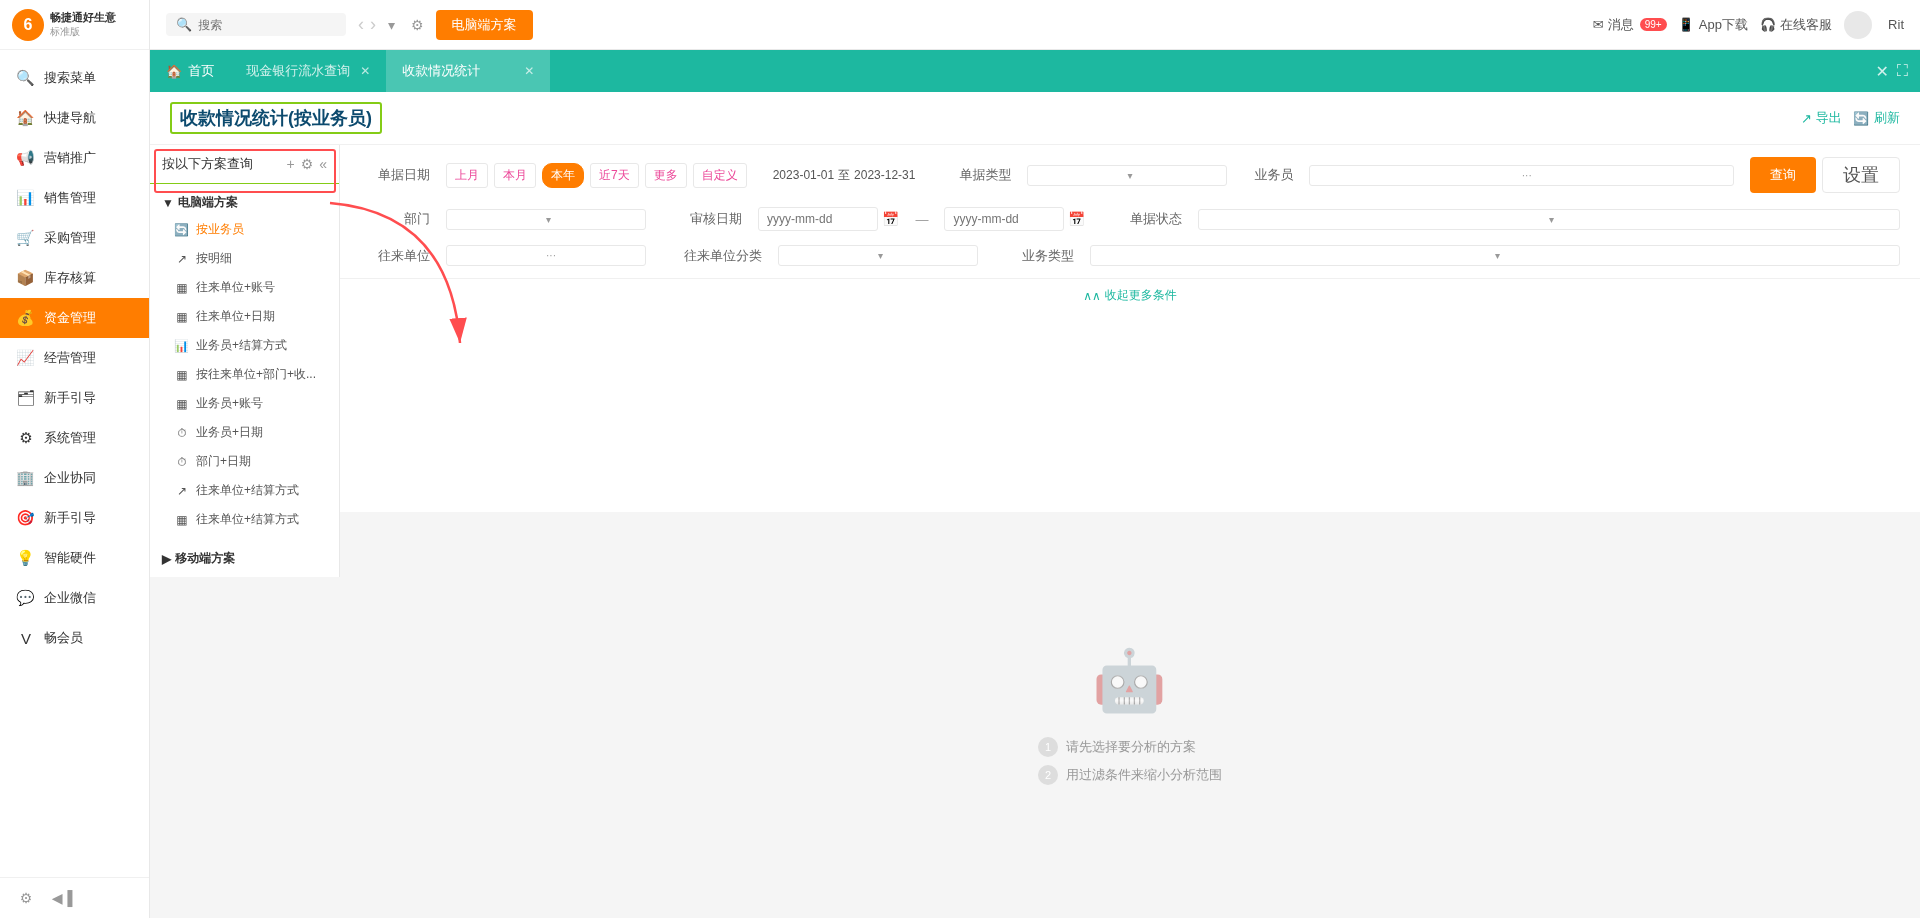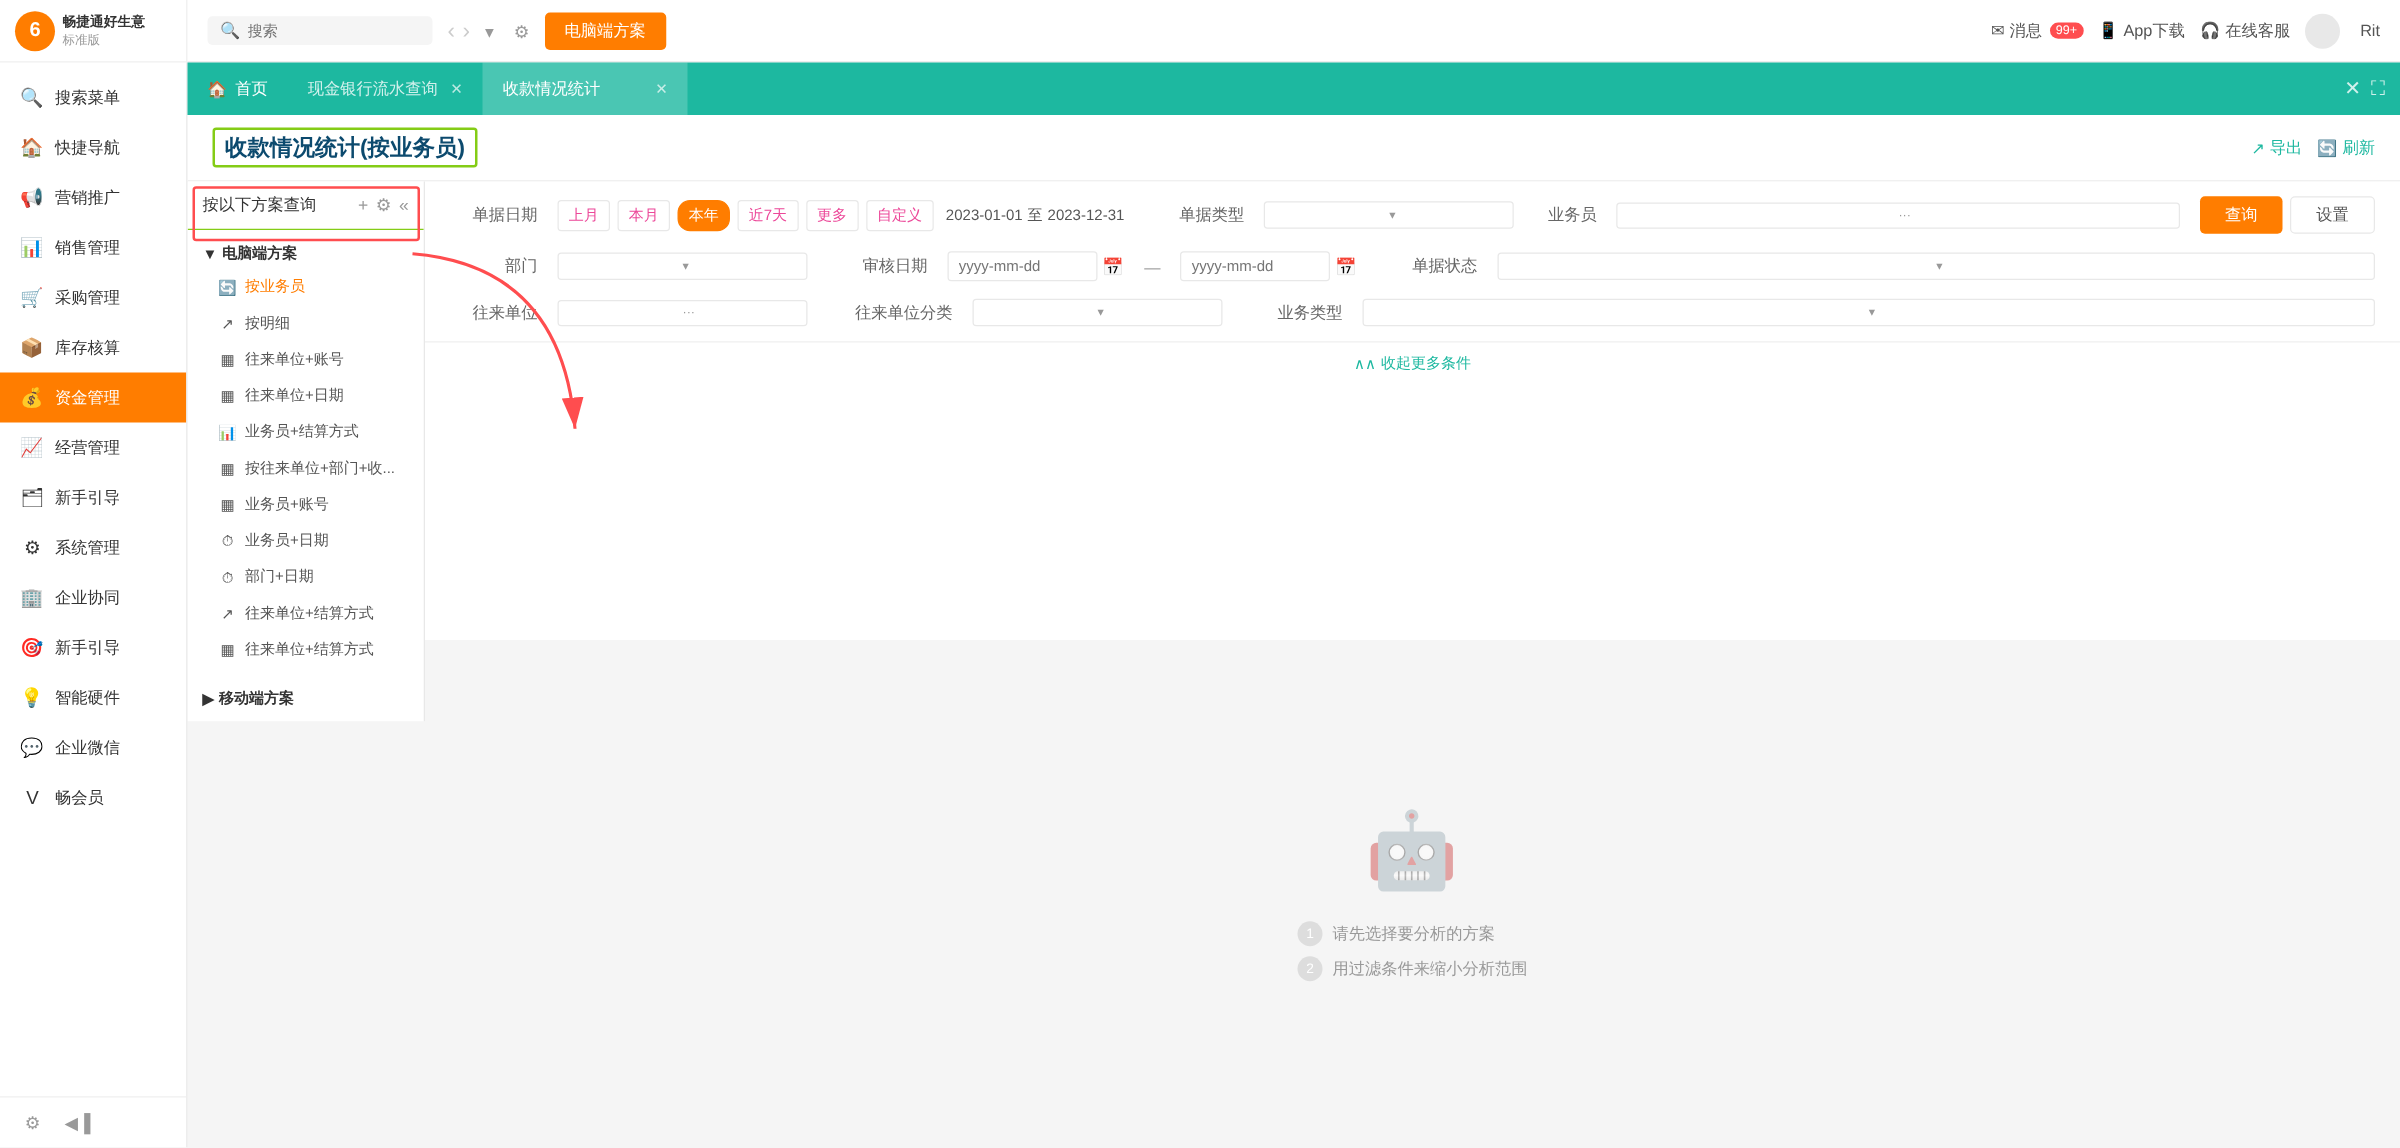--- a/index.html
+++ b/index.html
@@ -60,31 +60,31 @@
     .scheme-item .item-icon { width: 16px; height: 16px; display: flex; align-items: center; justify-content: center; font-size: 12px; flex-shrink: 0; }
 
     
     .filter-area { flex: 1; display: flex; flex-direction: column; background: #fff; }
     .filter-rows { padding: 12px 20px; display: flex; flex-direction: column; gap: 14px; }
     .filter-row { display: flex; align-items: center; gap: 16px; }
     .filter-label { color: #666; font-size: 13px; width: 70px; flex-shrink: 0; text-align: right; }
     .filter-date-group { display: flex; align-items: center; gap: 6px; }
     .date-btn { padding: 3px 8px; font-size: 12px; border: 1px solid #e8e8e8; border-radius: 3px; cursor: pointer; color: #ec4899; background: #fff; }
     .date-btn.active { background: #ff7d00; color: #fff; border-color: #ff7d00; border-radius: 10px; }
-    .date-range { display: flex; align-items: center; gap: 4px; color: #555; font-size: 12px; margin-left: 4px; }
+    .date-range { display: flex; align-items: center; gap: 4px; color: #555; font-size: 12px; margin-left: 20px; }
     .filter-select { display: flex; align-items: center; border: 1px solid #e8e8e8; border-radius: 3px; padding: 4px 8px; min-width: 160px; background: #fff; cursor: pointer; }
     .filter-select span { flex: 1; color: #999; font-size: 12px; }
     .filter-select .arrow { color: #999; font-size: 10px; }
     .date-input-group { display: flex; align-items: center; gap: 4px; }
     .date-input { border: 1px solid #e8e8e8; border-radius: 3px; padding: 4px 8px; width: 120px; font-size: 12px; color: #999; outline: none; }
     .cal-icon { color: #999; cursor: pointer; font-size: 14px; }
 
     .query-btns { display: flex; flex-direction: row; gap: 6px; margin-left: auto; flex-shrink: 0; }
     .query-btn { background: #ff7d00; color: white; border: none; border-radius: 4px; padding: 6px 20px; font-size: 13px; cursor: pointer; }
-    .settings-btn { background: #fff; color: #555; border: 1px solid #e8e8e8; border-radius: 4px; padding: 5px 20px; font-size: 13px; cursor: pointer; }
+    .settings-btn { background: #fff; color: #555; border: 1px solid #e8e8e8; border-radius: 4px; padding: 5px 20px; font-size: 18px; cursor: pointer; }
 
     .collapse-bar { display: flex; align-items: center; justify-content: center; padding: 8px; border-top: 1px solid #f0f0f0; cursor: pointer; color: #1db8a0; font-size: 12px; gap: 4px; }
 
     
     .result-area { flex: 1; background: #f5f5f5; display: flex; flex-direction: column; align-items: center; justify-content: center; gap: 12px; padding: 20px; }
     .empty-hint { display: flex; flex-direction: column; gap: 8px; }
     .hint-item { display: flex; align-items: center; gap: 8px; color: #999; font-size: 13px; }
     .hint-num { width: 20px; height: 20px; border-radius: 50%; background: #ddd; color: #fff; display: flex; align-items: center; justify-content: center; font-size: 11px; }
 
     .relative-container { position: relative; flex: 1; display: flex; flex-direction: column; overflow: hidden; }

